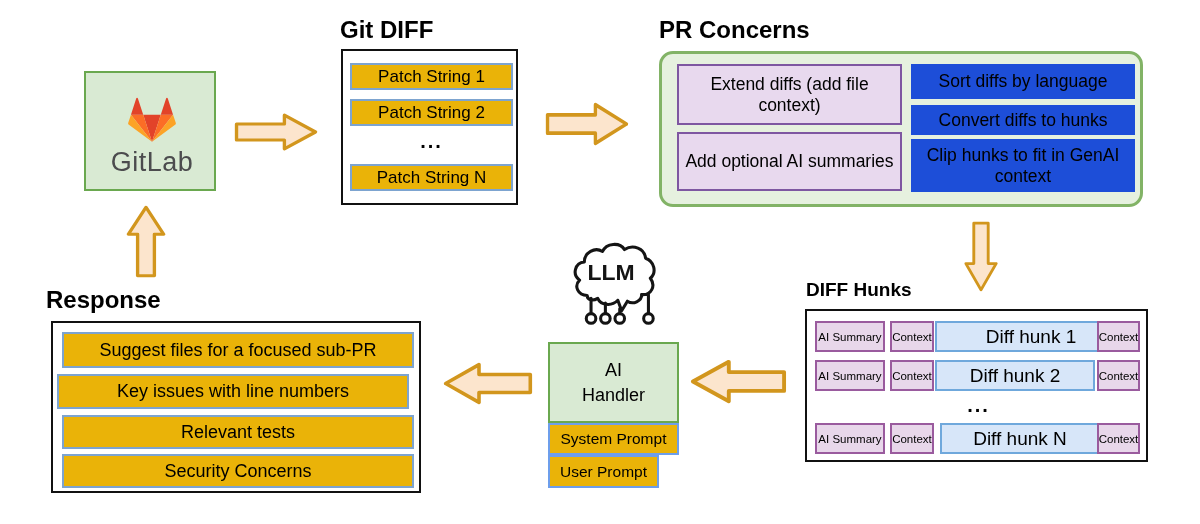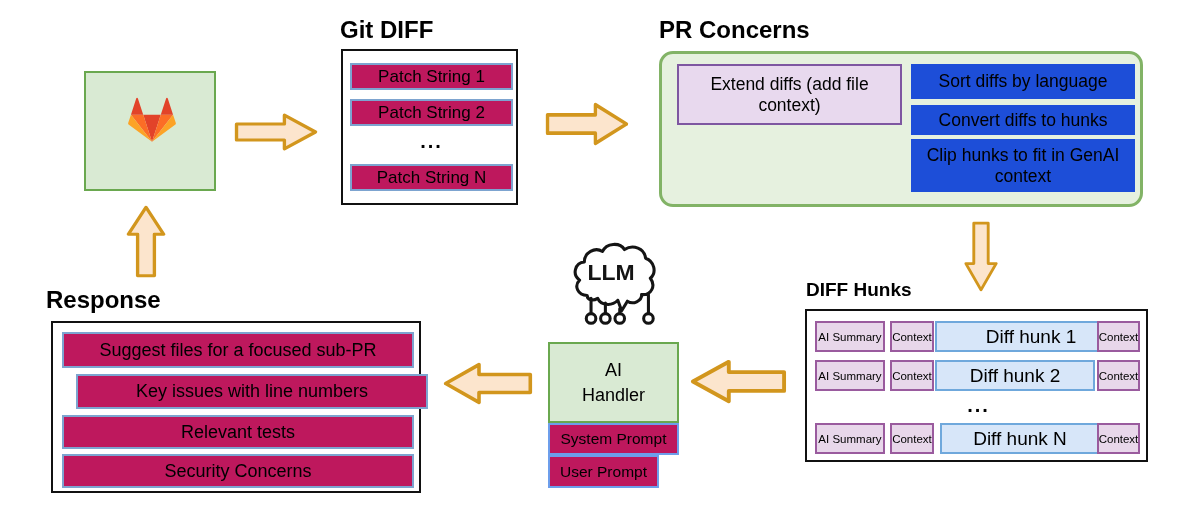--- a/index.html
+++ b/index.html
@@ -11,21 +11,21 @@
   .title { font-weight:bold; font-size:24px; color:#000; white-space:nowrap; }
 
   .center { display:flex; align-items:center; justify-content:center; text-align:center; }
 
   
   .black-box  { background:#ffffff; border:2px solid #111111; }
   .green-box  { background:#d9ead3; border:2px solid #6aa84f; }
   .green-round{ background:#e6f1df; border:3px solid #82b366; border-radius:14px; }
 
   
-  .blue-item   { background:#be185d; border:2px solid #7da4d0; font-size:17px; line-height:1.15; }
+  .blue-item   { background:#eab308; border:2px solid #7da4d0; font-size:17px; line-height:1.15; }
   .blue-item-b { background:#d7e6f9; border:2px solid #6fa8dc; }
   .purple-item { background:#e8d9ee; border:2px solid #7e57a1; font-size:17.5px; line-height:1.2; }
   .purple-sm   { background:#e8d7ea; border:2px solid #9a5b9e; font-size:11.5px; }
   .white-item  { background:#1d4ed8; font-size:17.5px; line-height:1.2; }
 
   .dots { font-size:20px; font-weight:bold; letter-spacing:2px; }
 
   .arrow-svg { display:block; width:100%; height:100%; }
   .arrow-svg polygon { fill:#fce5cd; stroke:#d2961d; stroke-width:4; stroke-linejoin:round; }
 
@@ -45,20 +45,21 @@
       <svg viewBox="0 0 586 559" width="48" height="46">
         <path fill="#e24329" d="M293 544 400 214H186Z"></path>
         <path fill="#fc6d26" d="M293 544 186 214H36Z"></path>
         <path fill="#fca326" d="M36 214 3 314a22 22 0 0 0 8 25l282 205Z"></path>
         <path fill="#e24329" d="M36 214h150L121 16c-3-10-18-10-21 0Z"></path>
         <path fill="#fc6d26" d="M293 544 400 214h150Z"></path>
         <path fill="#fca326" d="M550 214l33 100a22 22 0 0 1-8 25L293 544Z"></path>
         <path fill="#e24329" d="M550 214H400L465 16c3-10 18-10 21 0Z"></path>
       </svg>
     </div>
+    <div class="abs gitlab-word center" style="left:0; top:72px; width:132px; height:34px;">GitLab</div>
   </div>
 
   <div class="abs" style="left:234px; top:112px; width:84px; height:40px;">
     <svg class="arrow-svg" viewBox="0 0 100 50" preserveAspectRatio="none">
       <polygon points="3,15 60,15 60,4 97,25 60,46 60,35 3,35"></polygon>
     </svg>
   </div>
 
   <div class="abs title" style="left:340px; top:16px;">Git DIFF</div>
   <div class="abs black-box" style="left:341px; top:49px; width:177px; height:156px;">
@@ -70,20 +71,21 @@
 
   <div class="abs" style="left:545px; top:101px; width:84px; height:46px;">
     <svg class="arrow-svg" viewBox="0 0 100 50" preserveAspectRatio="none">
       <polygon points="3,15 60,15 60,4 97,25 60,46 60,35 3,35"></polygon>
     </svg>
   </div>
 
   <div class="abs title" style="left:659px; top:16px;">PR Concerns</div>
   <div class="abs green-round" style="left:659px; top:51px; width:484px; height:156px;">
     <div class="abs purple-item center" style="left:15px; top:10px; width:225px; height:61px;">Extend diffs (add file context)</div>
+    <div class="abs purple-item center" style="left:15px; top:78px; width:225px; height:59px;">Add optional AI summaries</div>
     <div class="abs white-item center" style="left:249px; top:10px; width:224px; height:35px;">Sort diffs by language</div>
     <div class="abs white-item center" style="left:249px; top:51px; width:224px; height:30px;">Convert diffs to hunks</div>
     <div class="abs white-item center" style="left:249px; top:85px; width:224px; height:53px;">Clip hunks to fit in GenAI context</div>
   </div>
 
   <div class="abs" style="left:963px; top:221px; width:36px; height:71px;">
     <svg class="arrow-svg" viewBox="0 0 50 100" preserveAspectRatio="none">
       <polygon points="15,3 15,60 4,60 25,97 46,60 35,60 35,3"></polygon>
     </svg>
   </div>
@@ -140,21 +142,21 @@
 
   <div class="abs" style="left:443px; top:361px; width:90px; height:45px;">
     <svg class="arrow-svg" viewBox="0 0 100 50" preserveAspectRatio="none">
       <polygon points="97,15 40,15 40,4 3,25 40,46 40,35 97,35"></polygon>
     </svg>
   </div>
 
   <div class="abs title" style="left:46px; top:286px;">Response</div>
   <div class="abs black-box" style="left:51px; top:321px; width:370px; height:172px;">
     <div class="abs blue-item resp-item center" style="left:9px; top:9px; width:352px; height:36px;">Suggest files for a focused sub-PR</div>
-    <div class="abs blue-item resp-item center" style="left:23px; top:51px; width:352px; height:35px;">Key issues with line numbers</div>
+    <div class="abs blue-item resp-item center" style="left:4px; top:51px; width:352px; height:35px;">Key issues with line numbers</div>
     <div class="abs blue-item resp-item center" style="left:9px; top:92px; width:352px; height:34px;">Relevant tests</div>
     <div class="abs blue-item resp-item center" style="left:9px; top:131px; width:352px; height:34px;">Security Concerns</div>
   </div>
 
   <div class="abs" style="left:125px; top:205px; width:42px; height:73px;">
     <svg class="arrow-svg" viewBox="0 0 50 100" preserveAspectRatio="none">
       <polygon points="15,97 15,40 4,40 25,3 46,40 35,40 35,97"></polygon>
     </svg>
   </div>
 

